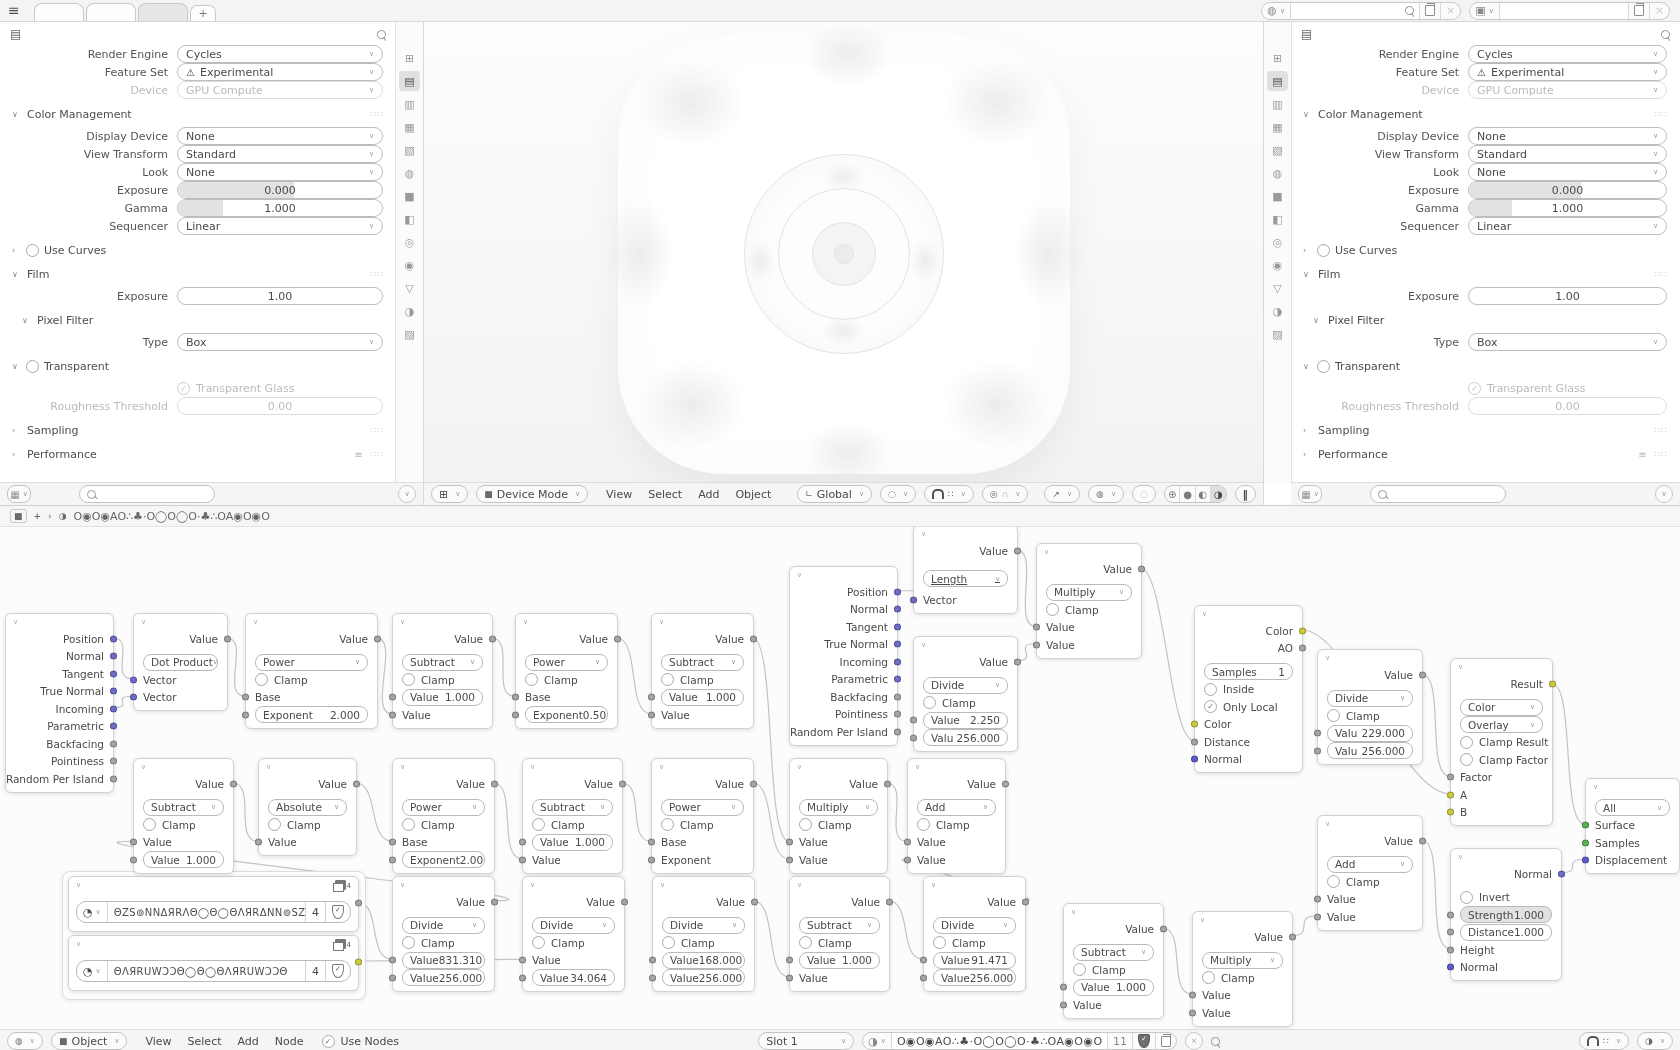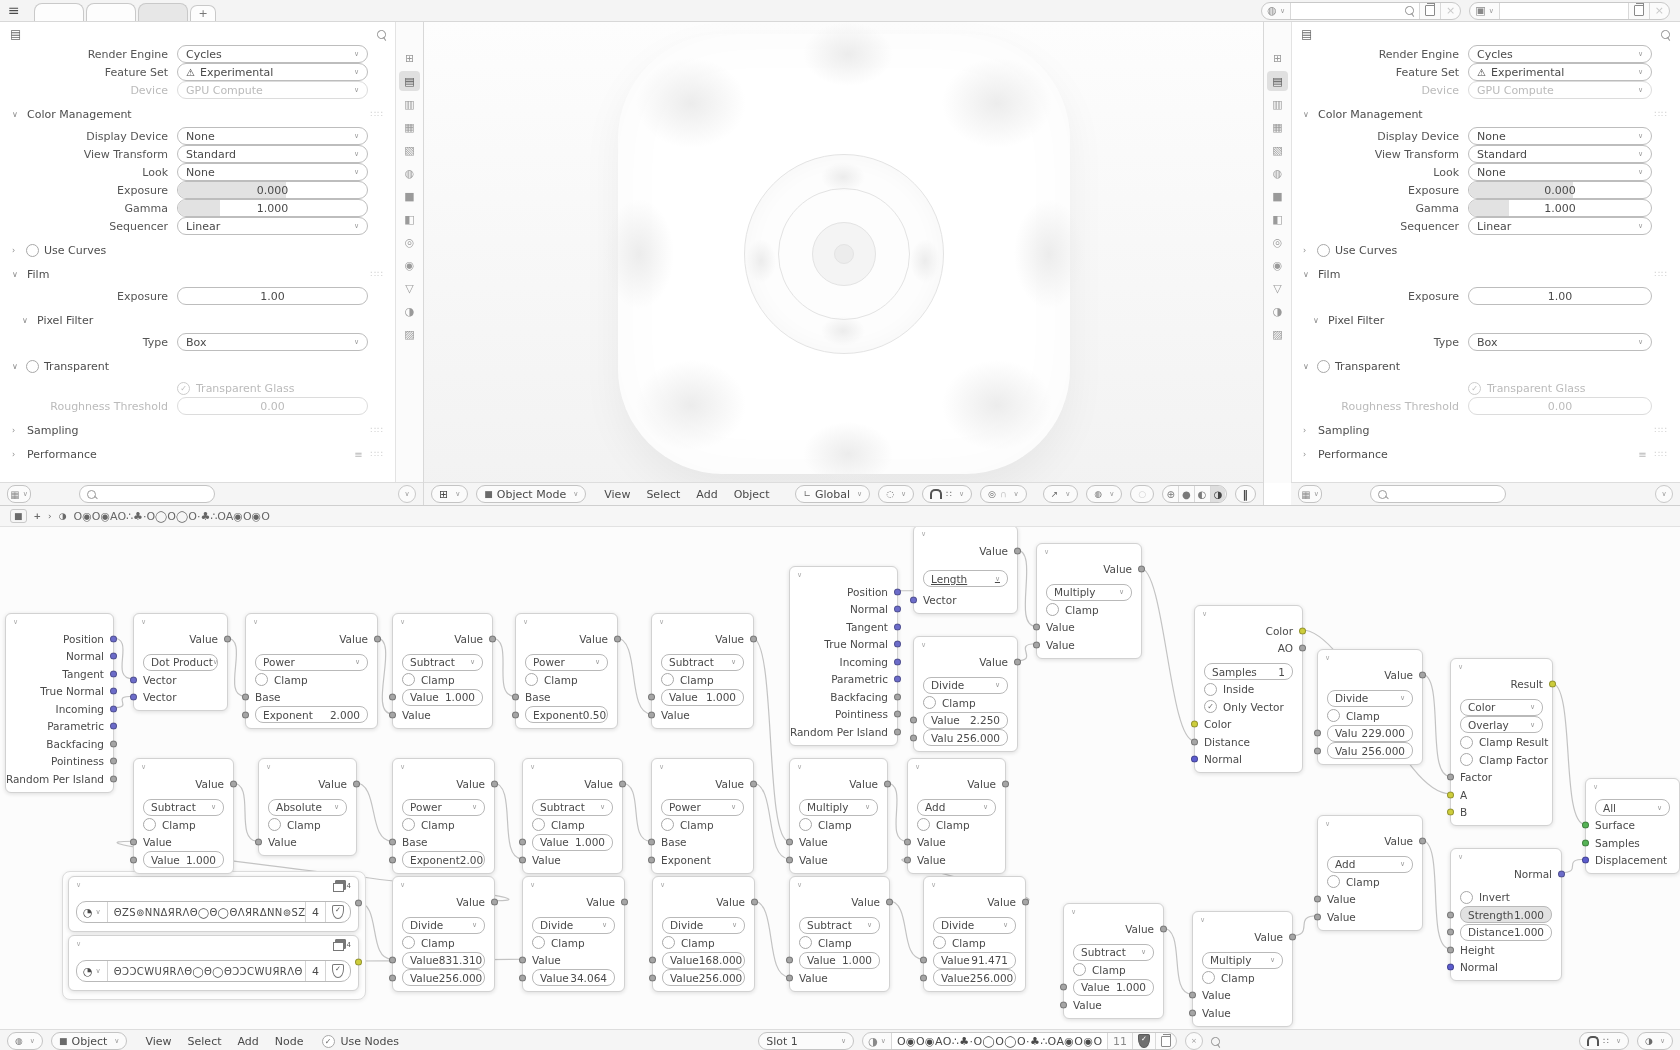--- a/index.html
+++ b/index.html
@@ -24,21 +24,21 @@
   .viewport{flex:1;position:relative;background:linear-gradient(#fdfdfd,#f2f2f2);border-left:1px solid #d8d8d8;}
   .tabstrip{position:absolute;top:0;bottom:22px;width:27px;display:flex;flex-direction:column;align-items:center;padding-top:26px;gap:3px;background:#fbfbfb;}
   .tabstrip.ts-left{right:0;border-left:1px solid #e3e3e3;}
   .tabstrip.ts-right{left:0;border-right:1px solid #e3e3e3;}
   .tab{width:21px;height:20px;border-radius:4px;display:flex;align-items:center;justify-content:center;color:#9a9a9a;font-size:11px;}
   .tab.active{background:#e0e0e0;color:#555;}
   .props-body{position:absolute;top:0;bottom:22px;left:0;right:27px;overflow:hidden;}
   .props.right .props-body{left:27px;right:0;}
   .props-header{height:24px;display:flex;align-items:center;padding:0 10px;}
   .phicon{color:#6a6a6a;font-size:12px;}
-  .prow{display:flex;align-items:center;height:16px;margin-bottom:2px;padding-right:28px;}
+  .prow{display:flex;align-items:center;height:16px;margin-bottom:2px;padding-right:13px;}
   .plab{flex:0 0 168px;text-align:right;padding-right:9px;color:#555;white-space:nowrap;}
   .pwid{flex:1;position:relative;display:flex;}
   .w-select,.w-slider{flex:1;height:16px;border:1px solid #bdbdbd;border-radius:9px;background:#fff;display:flex;align-items:center;padding:0 8px;position:relative;overflow:hidden;}
   .w-select .val{flex:1;text-align:left;}
   .w-select .chev{margin-left:auto;}
   .w-slider{justify-content:center;}
   .sfill{position:absolute;left:0;top:0;bottom:0;background:#e2e2e2;}
   .w-slider .val{position:relative;}
   .warn{font-size:10px;color:#4a4a4a;margin-right:5px;}
   .dis .plab,.dis .val,.dis .cklab{color:#bbb;}
@@ -348,21 +348,21 @@
         <div class="blob" style="left:128px;top:205px;width:30px;height:44px;"></div>
         <div class="blob" style="left:292px;top:205px;width:30px;height:44px;"></div>
       </div>
       <div class="area-footer">
         <span class="hpill">
             <span>⊞</span>
             <span class="chev">∨</span>
           </span>
         <span class="hpill">
             <span class="mini">■</span>
-            <span>Object Mode</span>
+            <span>Device Mode</span>
             <span class="chev">∨</span>
           </span>
         <span class="menus" id="vp-menus">
             <span>View</span>
             <span>Select</span>
             <span>Add</span>
             <span>Object</span>
           </span>
         <span class="grow"></span>
         <span class="hpill">
@@ -652,21 +652,21 @@
         <div class="texnode" style="left: 68px; top: 408px;">
           <div class="nhead">
             <span class="nchev">∨</span>
             <span class="nhright">
               <span class="imgstack"></span>
               <span class="sub4">4</span>
             </span>
           </div>
           <div class="dbrow">
             <span class="dbseg">◔<span class="chev">∨</span></span>
-            <span class="dbseg dbname">ΘƆƆCWUЯRΛΘ◯Θ◯ΘƆƆCWUЯRΛΘ</span>
+            <span class="dbseg dbname">ΘΛЯRUWƆƆΘ◯Θ◯ΘΛЯRUWƆƆΘ</span>
             <span class="dbseg">4</span>
             <span class="dbseg">
               <span class="icon-shield">✓</span>
             </span>
           </div>
           <span class="sock r y" style="top: 26px;"></span>
         </div>
         <div class="node" style="left: 5px; top: 86px; width: 107px;">
           <div class="nhead">
             <span class="nchev">∨</span>
@@ -1198,21 +1198,21 @@
               <span class="nlab">Samples</span>
               <span class="nval">1</span>
             </span>
           </div>
           <div class="nrow" style="height: 17.5px;">
             <span class="chk"></span>
             <span class="cklab">Inside</span>
           </div>
           <div class="nrow" style="height: 17.5px;">
             <span class="chk">✓</span>
-            <span class="cklab">Only Vector</span>
+            <span class="cklab">Only Local</span>
           </div>
           <div class="nrow" style="height: 17.5px;">
             <span class="sock l y"></span>
             <span class="nlab">Color</span>
           </div>
           <div class="nrow" style="height: 17.5px;">
             <span class="sock l g"></span>
             <span class="nlab">Distance</span>
           </div>
           <div class="nrow" style="height: 17.5px;">

